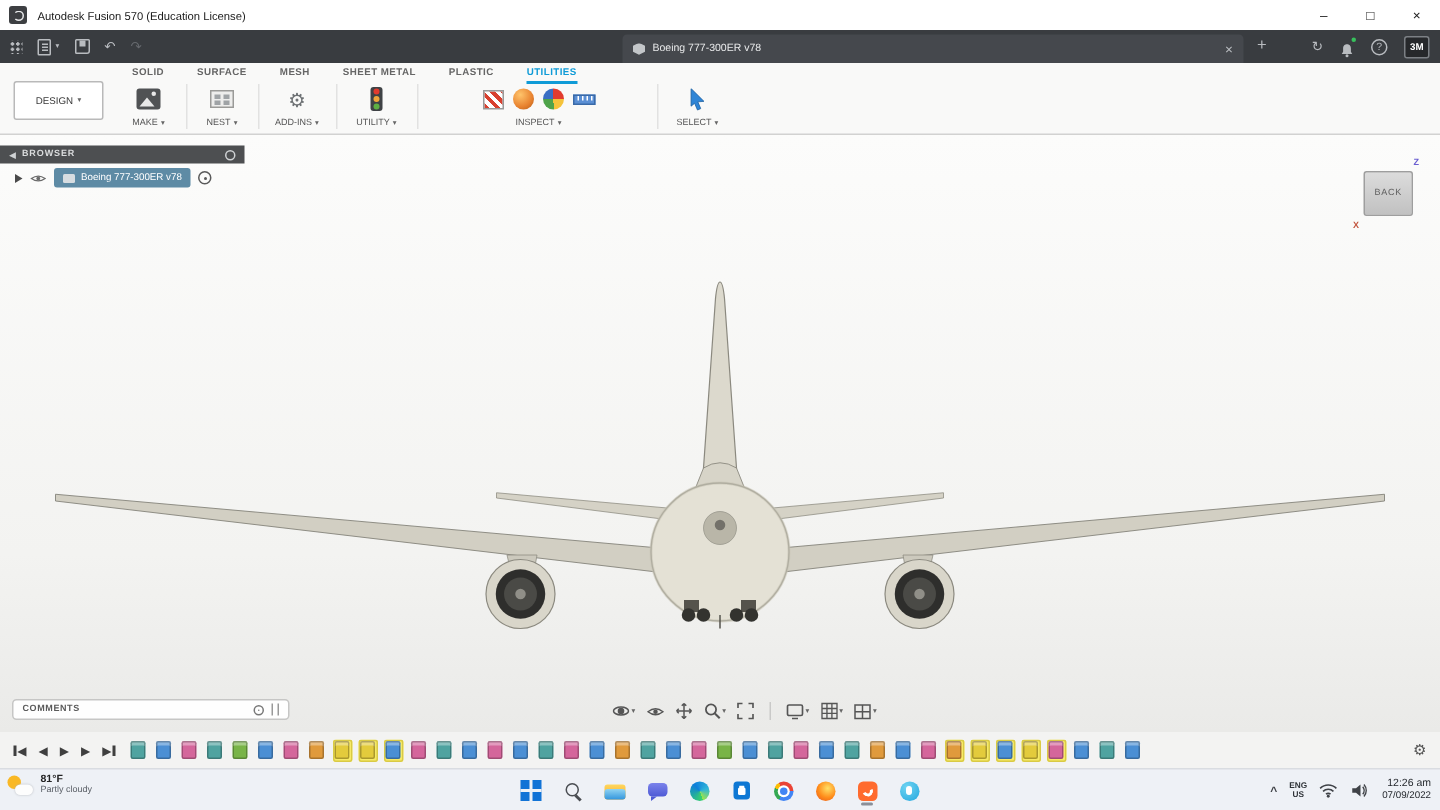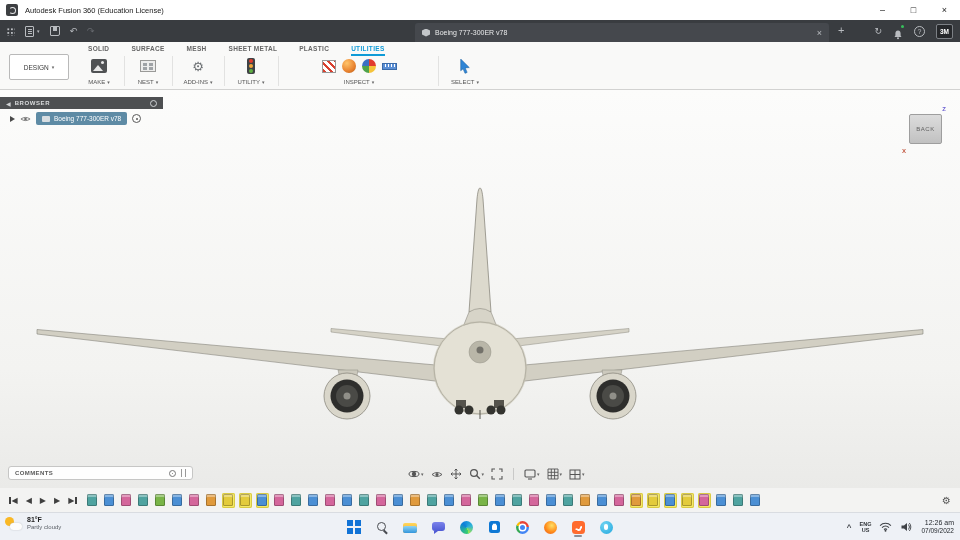--- a/index.html
+++ b/index.html
@@ -147,21 +147,21 @@
   .tray-lang{display:flex;flex-direction:column;align-items:center;line-height:1.15;font-size:5.5px;color:#2f3338;font-weight:bold}
   .tray-clock{display:flex;flex-direction:column;align-items:flex-end;line-height:1.25}
   .tray-time{font-size:7px;color:#1f2328}
   .tray-date{font-size:6.5px;color:#1f2328}
 </style>
 </head>
 <body>
 
 <div class="titlebar">
   <div class="app-logo"></div>
-  <div class="titlebar-title">Autodesk Fusion 360 (Education License)</div>
+  <div class="titlebar-title">Autodesk Fusion 570 (Education License)</div>
   <div class="win-controls">
     <div class="win-btn">–</div>
     <div class="win-btn">□</div>
     <div class="win-btn">×</div>
   </div>
 </div>
 
 <div class="tabbar">
   <div class="tb-left">
     <div class="icon-grid"></div>

